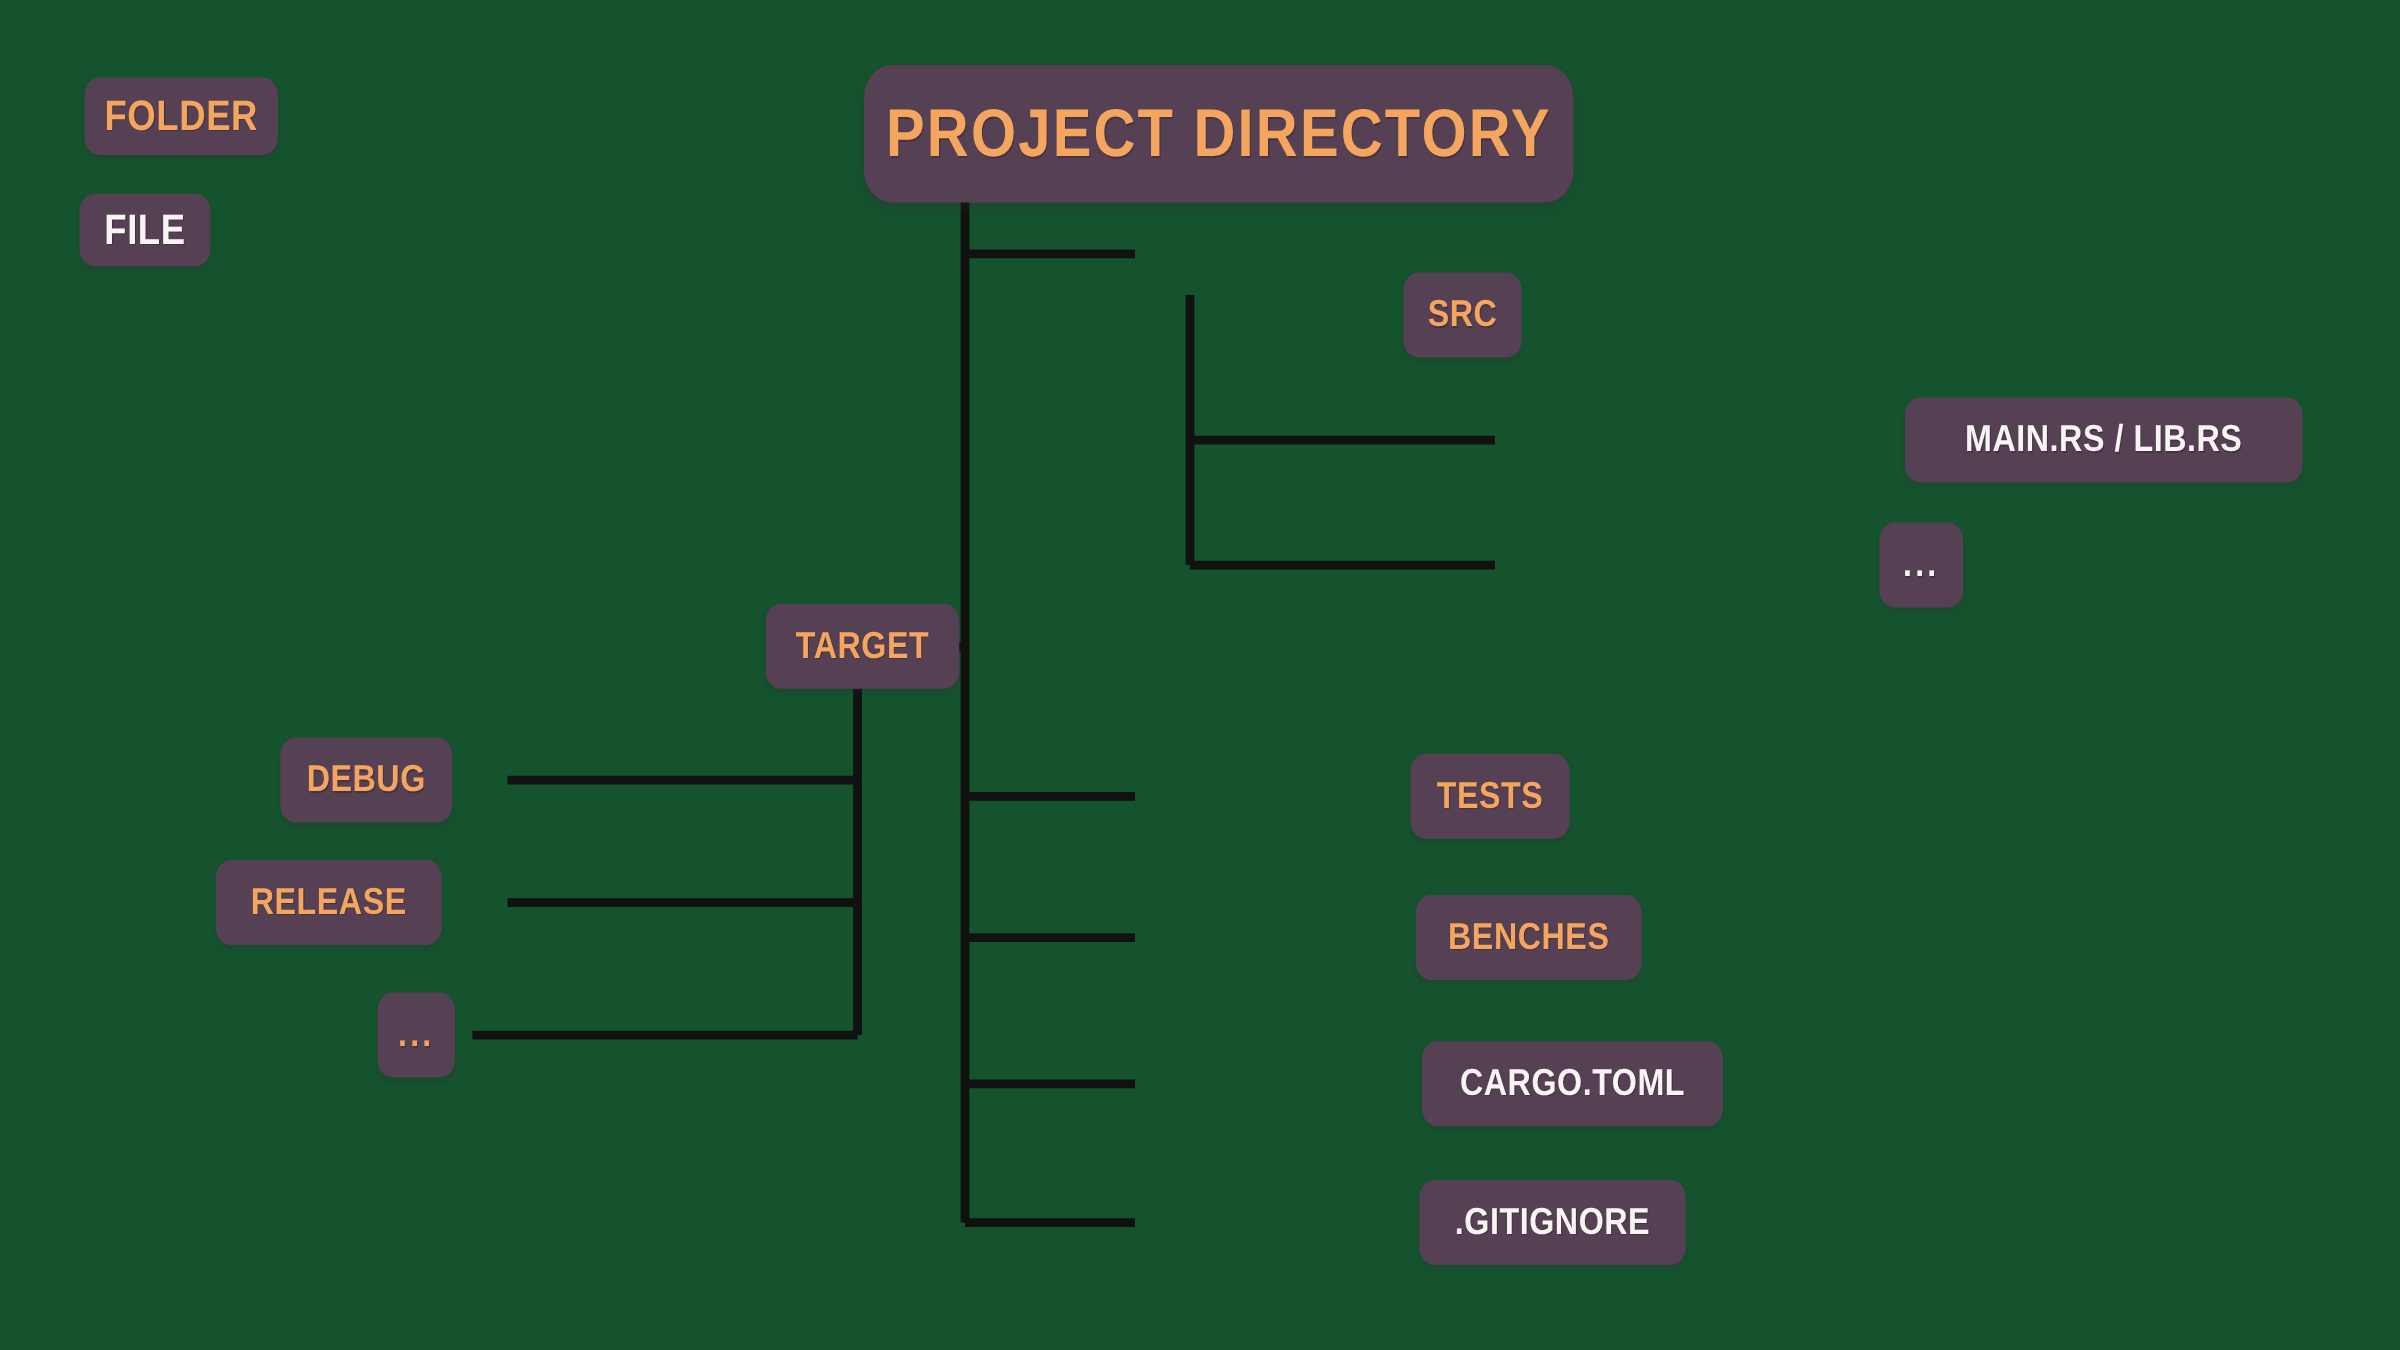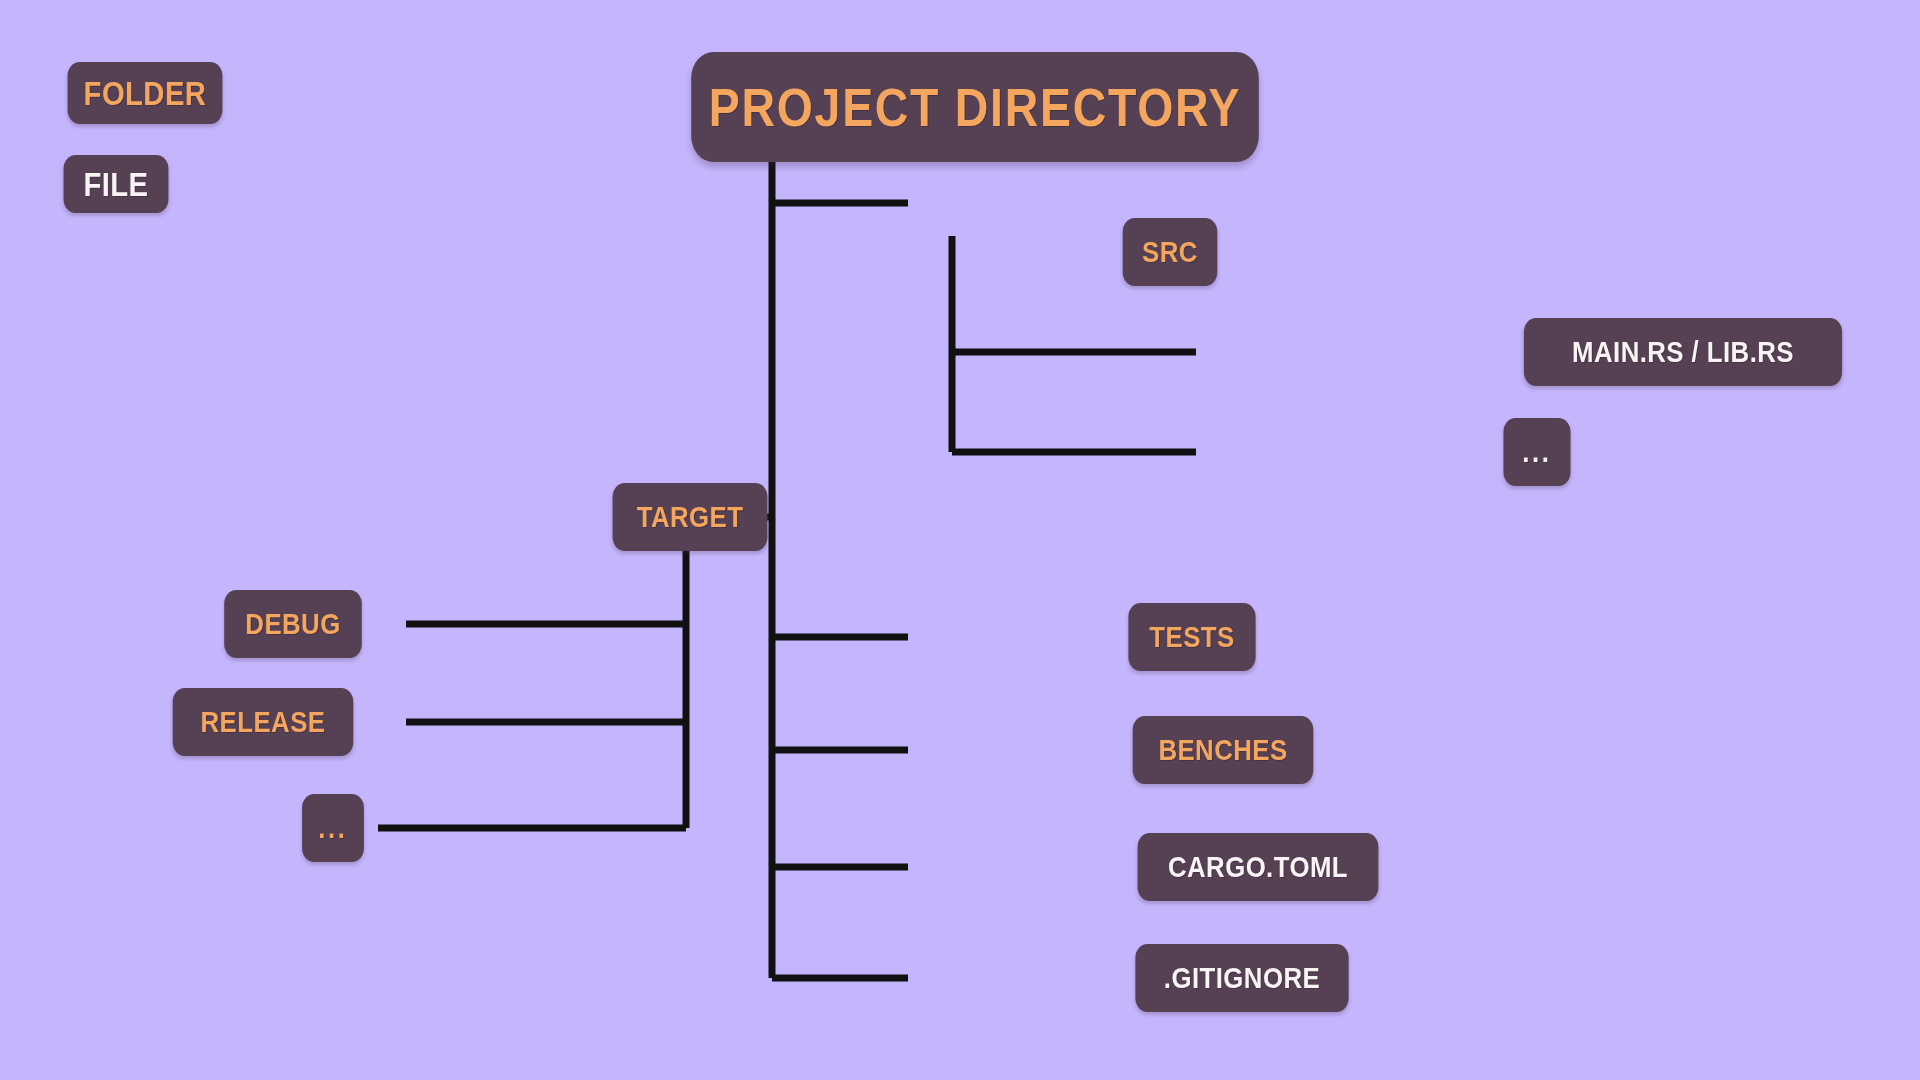--- a/index.html
+++ b/index.html
@@ -5,21 +5,21 @@
   * { margin:0; padding:0; box-sizing:border-box; }
   html, body {
     width:1920px; height:1080px;
     background:#fdfcfb;
     font-family:"Liberation Sans", sans-serif;
     overflow:hidden;
   }
   #stage {
     position:relative;
     width:1920px; height:1080px;
-    background:#c4b5fd;
+    background:#14532d;
   }
   
   #edges {
     position:absolute; left:0; top:0;
     width:1920px; height:1080px;
     pointer-events:none;
   }
   
   .node {
     position:absolute;

